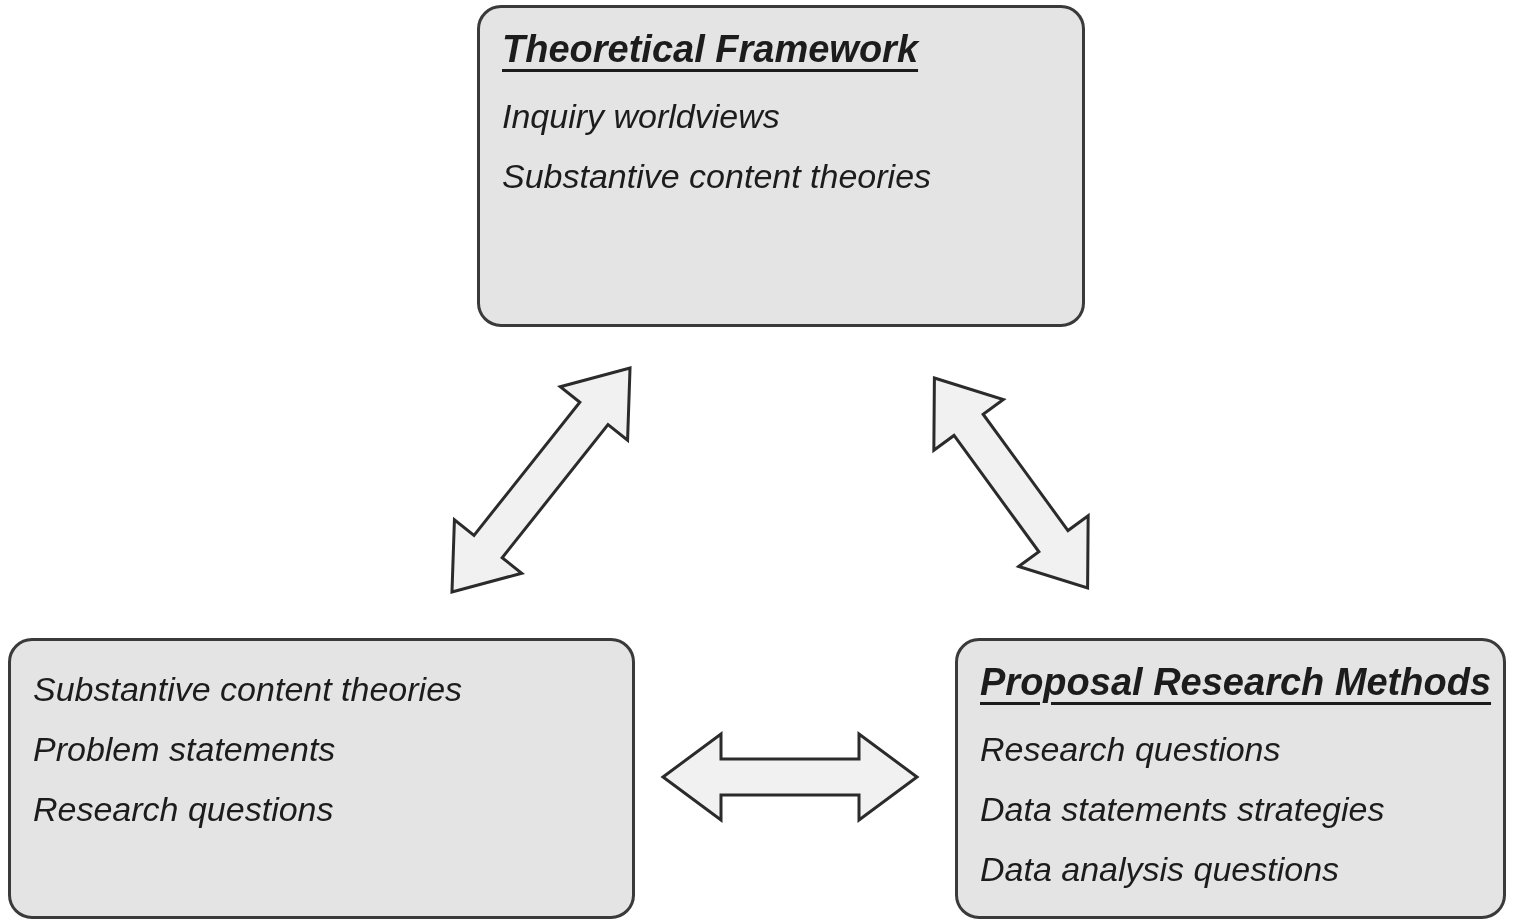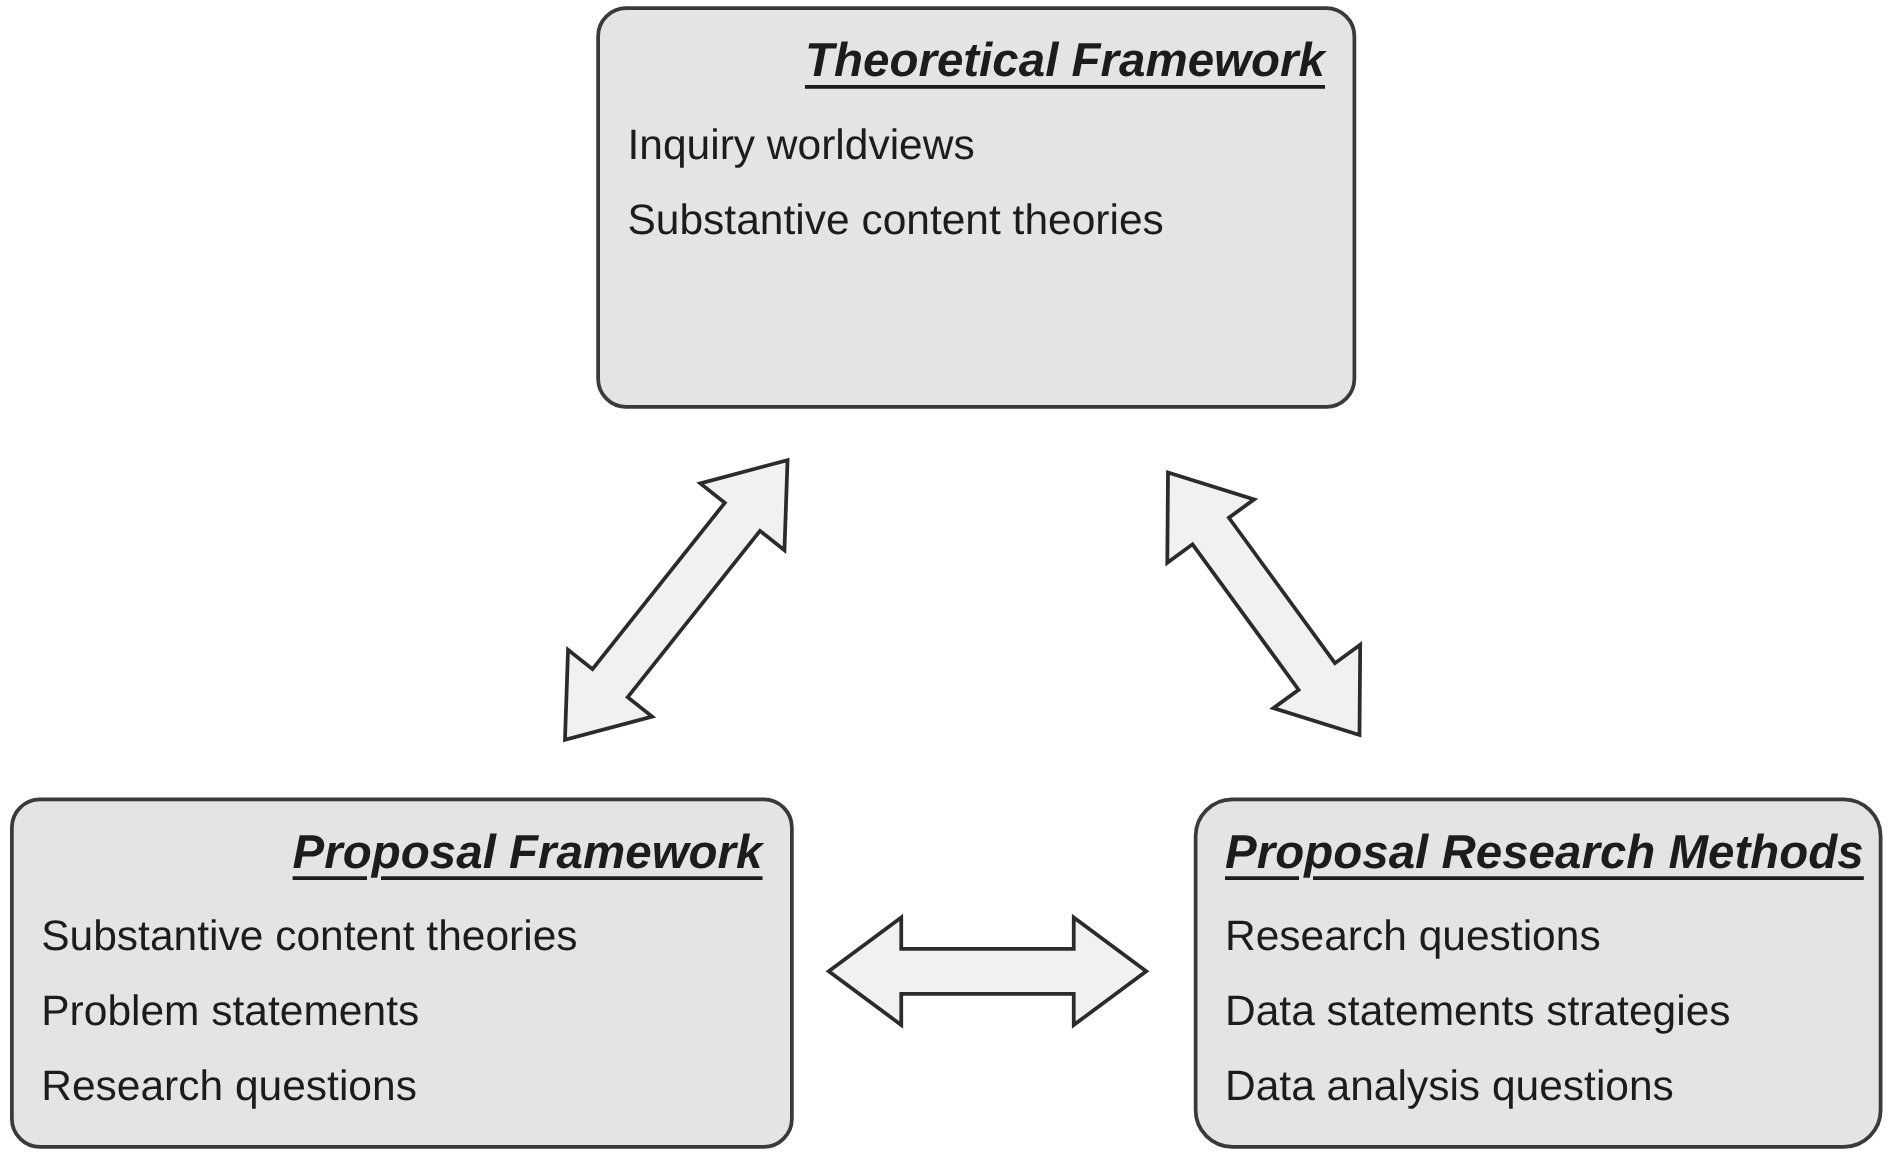--- a/index.html
+++ b/index.html
@@ -25,54 +25,54 @@
   }
   .box {
     position: absolute;
     background: #e4e4e4;
     border: 3px solid #3a3a3a;
     border-radius: 24px;
     box-sizing: border-box;
     padding: 18px 22px 12px 22px;
   }
   .box-title {
-    text-align: right;
+    text-align: left;
     font-weight: bold;
     font-style: italic;
     text-decoration: underline;
     text-decoration-thickness: 3px;
     text-underline-offset: 7px;
     font-size: 38px;
     line-height: 1.25;
     margin-bottom: 12px;
     white-space: nowrap;
   }
   .box-item {
     font-size: 34px;
     line-height: 60px;
     white-space: nowrap;
+    font-style: italic;
   }
   .box-theoretical {
     left: 477px;
     top: 5px;
     width: 608px;
     height: 322px;
   }
   .box-proposal-framework {
     left: 8px;
     top: 638px;
     width: 627px;
     height: 281px;
   }
   .box-proposal-methods {
     left: 955px;
     top: 638px;
     width: 551px;
     height: 281px;
-    border-radius: 31px;
   }
   .arrow {
     stroke: #2b2b2b;
     stroke-width: 3;
     stroke-linejoin: miter;
   }
 </style>
 </head>
 <body>
 
@@ -87,21 +87,20 @@
     <polygon class="arrow" transform="translate(790,777)" points="-127,0 -69,-43 -69,-18 69,-18 69,-43 127,0 69,43 69,18 -69,18 -69,43" fill="#f1f1f1"></polygon>
   </svg>
 
   <div class="box box-theoretical">
     <div class="box-title">Theoretical Framework</div>
     <div class="box-item">Inquiry worldviews</div>
     <div class="box-item">Substantive content theories</div>
   </div>
 
   <div class="box box-proposal-framework">
-    <div class="box-title">Proposal Framework</div>
     <div class="box-item">Substantive content theories</div>
     <div class="box-item">Problem statements</div>
     <div class="box-item">Research questions</div>
   </div>
 
   <div class="box box-proposal-methods">
     <div class="box-title">Proposal Research Methods</div>
     <div class="box-item">Research questions</div>
     <div class="box-item">Data statements strategies</div>
     <div class="box-item">Data analysis questions</div>

